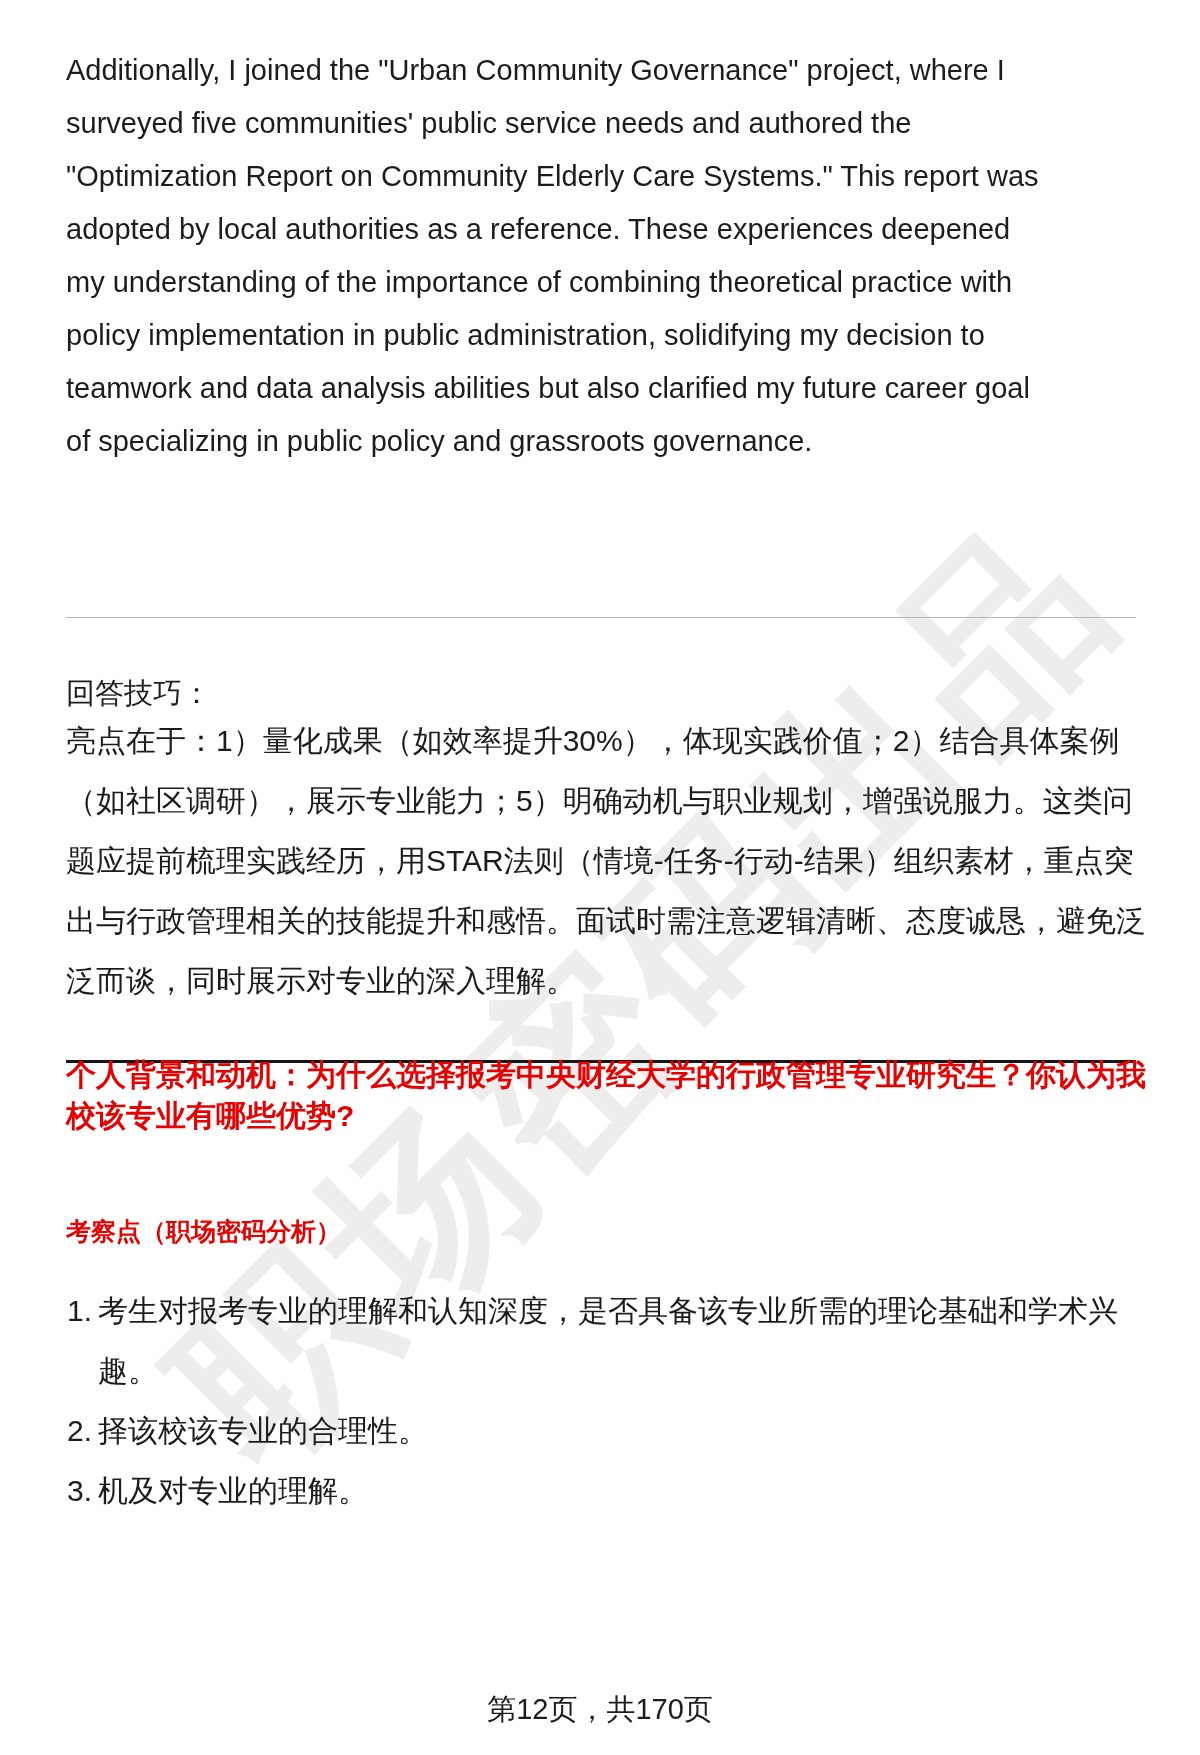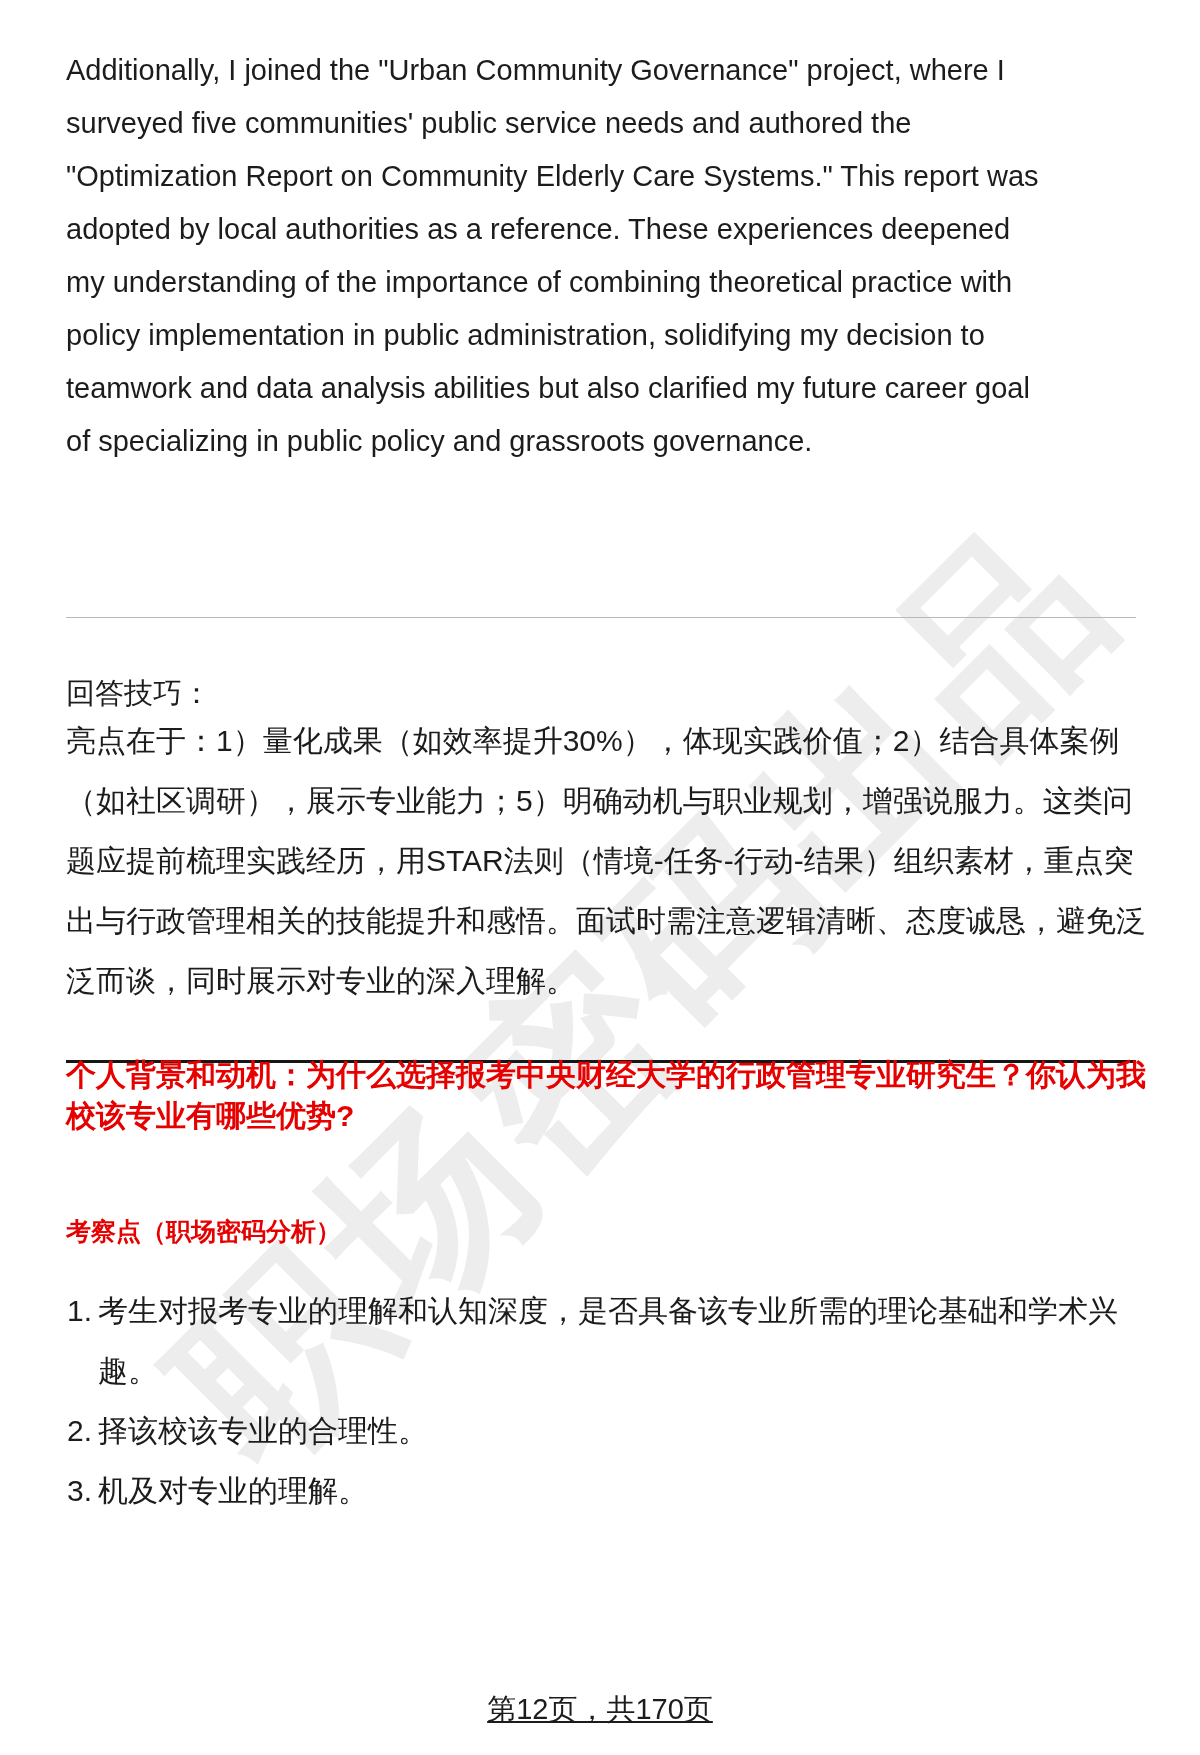--- a/index.html
+++ b/index.html
@@ -113,21 +113,20 @@
     white-space: nowrap;
   }
   .footer {
     position: absolute;
     left: 0;
     top: 1689px;
     width: 100%;
     text-align: center;
     font-size: 29px;
     line-height: 40px;
-    text-decoration: underline;
   }
 </style>
 </head>
 <body>
 
 <div class="page">
 
   <div class="watermark">职场密码出品</div>
 
   <div class="content">

